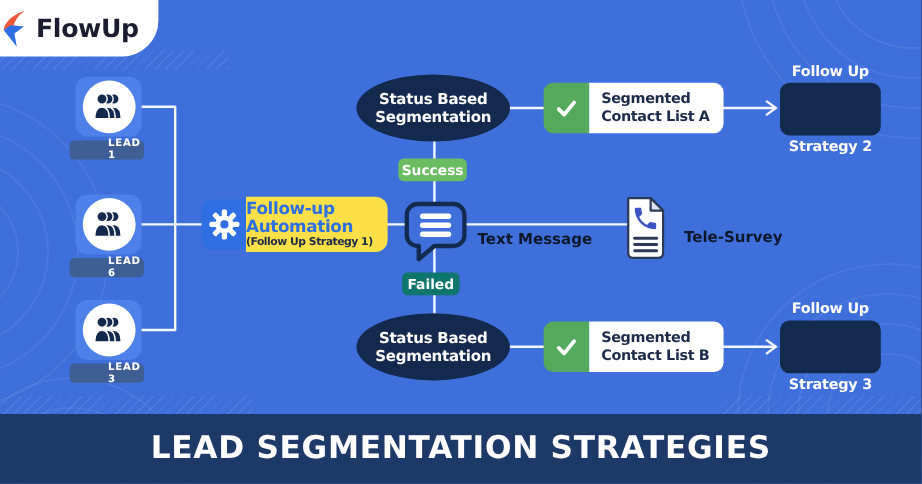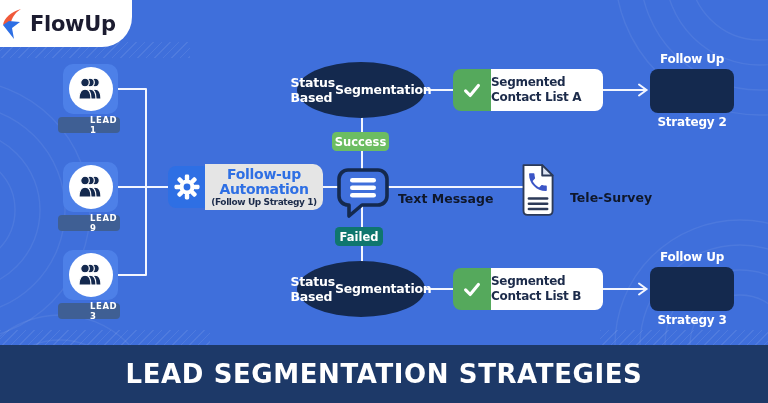--- a/index.html
+++ b/index.html
@@ -22,43 +22,43 @@
   .lead-circle{ width:44px; height:44px; background:#fff; border-radius:50%;
     display:flex; align-items:center; justify-content:center; }
   .lead-pill{ position:absolute; left:58px; width:62px; height:16px; background:#3f5f94;
     border-radius:4px; display:flex; align-items:center; justify-content:center; z-index:3;
     color:#fff; font-size:8.5px; font-weight:700; letter-spacing:.6px;padding-left:32px; }
 
   
   .automation{ position:absolute; left:168px; top:164px; display:flex; align-items:center; z-index:3; }
   .gear-box{ width:37px; height:42px; background:#2e6fe4; border-radius:8px 0 0 8px;
     display:flex; align-items:center; justify-content:center; align-self:center; }
-  .automation-card{ width:118px; height:46px; background:#e5e5e5; border-radius:0 10px 10px 0;
-    display:flex; flex-direction:column; align-items:center; justify-content:center; }
+  .automation-card{ width:118px; height:46px; background:#fde047; border-radius:0 10px 10px 0;
+    display:flex; flex-direction:column; align-items:flex-start; justify-content:center; }
   .automation-card .t{ color:#2e6fe4; font-weight:800; font-size:14px; line-height:1.04; letter-spacing:-.3px; white-space:nowrap; }
   .automation-card .s{ color:#1c2b4a; font-weight:700; font-size:9px; letter-spacing:-.4px; white-space:nowrap; margin-top:1px; }
 
   
   .badge{ position:absolute; height:19px; border-radius:4.5px; display:flex; align-items:center;
     justify-content:center; color:#fff; font-weight:700; font-size:11.5px; z-index:4; white-space:nowrap; }
   .badge.success{ left:332px; top:132px; width:57px; background:#6cbd62; }
   .badge.failed{ left:335px; top:227px; width:48px; background:#0f766e; }
 
   
   .ellipse{ position:absolute; left:297px; width:128px; height:56px; background:#14294e;
-    border-radius:50%; display:flex; flex-direction:row; align-items:center; justify-content:center;
+    border-radius:50%; display:flex; flex-direction:column; align-items:center; justify-content:center;
     z-index:3; color:#fff; font-weight:700; font-size:12.5px; line-height:1.22; letter-spacing:-.2px; }
   .ellipse.top{ top:62px; } .ellipse.bottom{ top:261px; }
 
   
   .contact{ position:absolute; left:453px; height:42px; display:flex; z-index:3; }
   .contact .check-box{ width:38px; background:#55a95c; border-radius:8px 0 0 8px;
     display:flex; align-items:center; justify-content:center; }
   .contact .card{ width:112px; background:#fff; border-radius:0 8px 8px 0;
-    display:flex; flex-direction:column; justify-content:center; }
+    display:flex; flex-direction:column; justify-content:center; padding-left:10px; }
   .contact .card span{ color:#1c2b4a; font-weight:700; font-size:12px; line-height:1.25;
     letter-spacing:-.3px; white-space:nowrap; }
 
   
   .strategy{ position:absolute; left:650px; width:84px; height:44px; background:#14294e;
     border-radius:8px; display:flex; flex-direction:column; align-items:center; justify-content:center;
     z-index:3; color:#fff; font-weight:700; font-size:12px; line-height:1.25; letter-spacing:-.2px;gap:48px; }
   .strategy span{ white-space:nowrap; }
 
   
@@ -155,21 +155,21 @@
               <path d="M3 23 C3 16 5.6 13.2 9 13.2 C12.4 13.2 15 16 15 23 Z"></path>
             </g>
           <g>
               <circle cx="9" cy="6.5" r="4.3"></circle>
               <path d="M3 23 C3 16 5.6 13.2 9 13.2 C12.4 13.2 15 16 15 23 Z"></path>
             </g>
         </g>
       </svg>
     </div>
   </div>
-  <div class="lead-pill" style="top:215px;">LEAD 9</div>
+  <div class="lead-pill" style="top:215px;">LEAD 6</div>
 
   <div class="lead-tile" style="top:250px;">
     <div class="lead-circle">
       <svg width="30" height="26" viewBox="0 0 30 26">
         <g fill="#14294e" stroke="#ffffff" stroke-width="1.2">
           <g transform="translate(10,0)">
               <circle cx="9" cy="6.5" r="4.3"></circle>
               <path d="M3 23 C3 16 5.6 13.2 9 13.2 C12.4 13.2 15 16 15 23 Z"></path>
             </g>
           <g transform="translate(5,0)">

